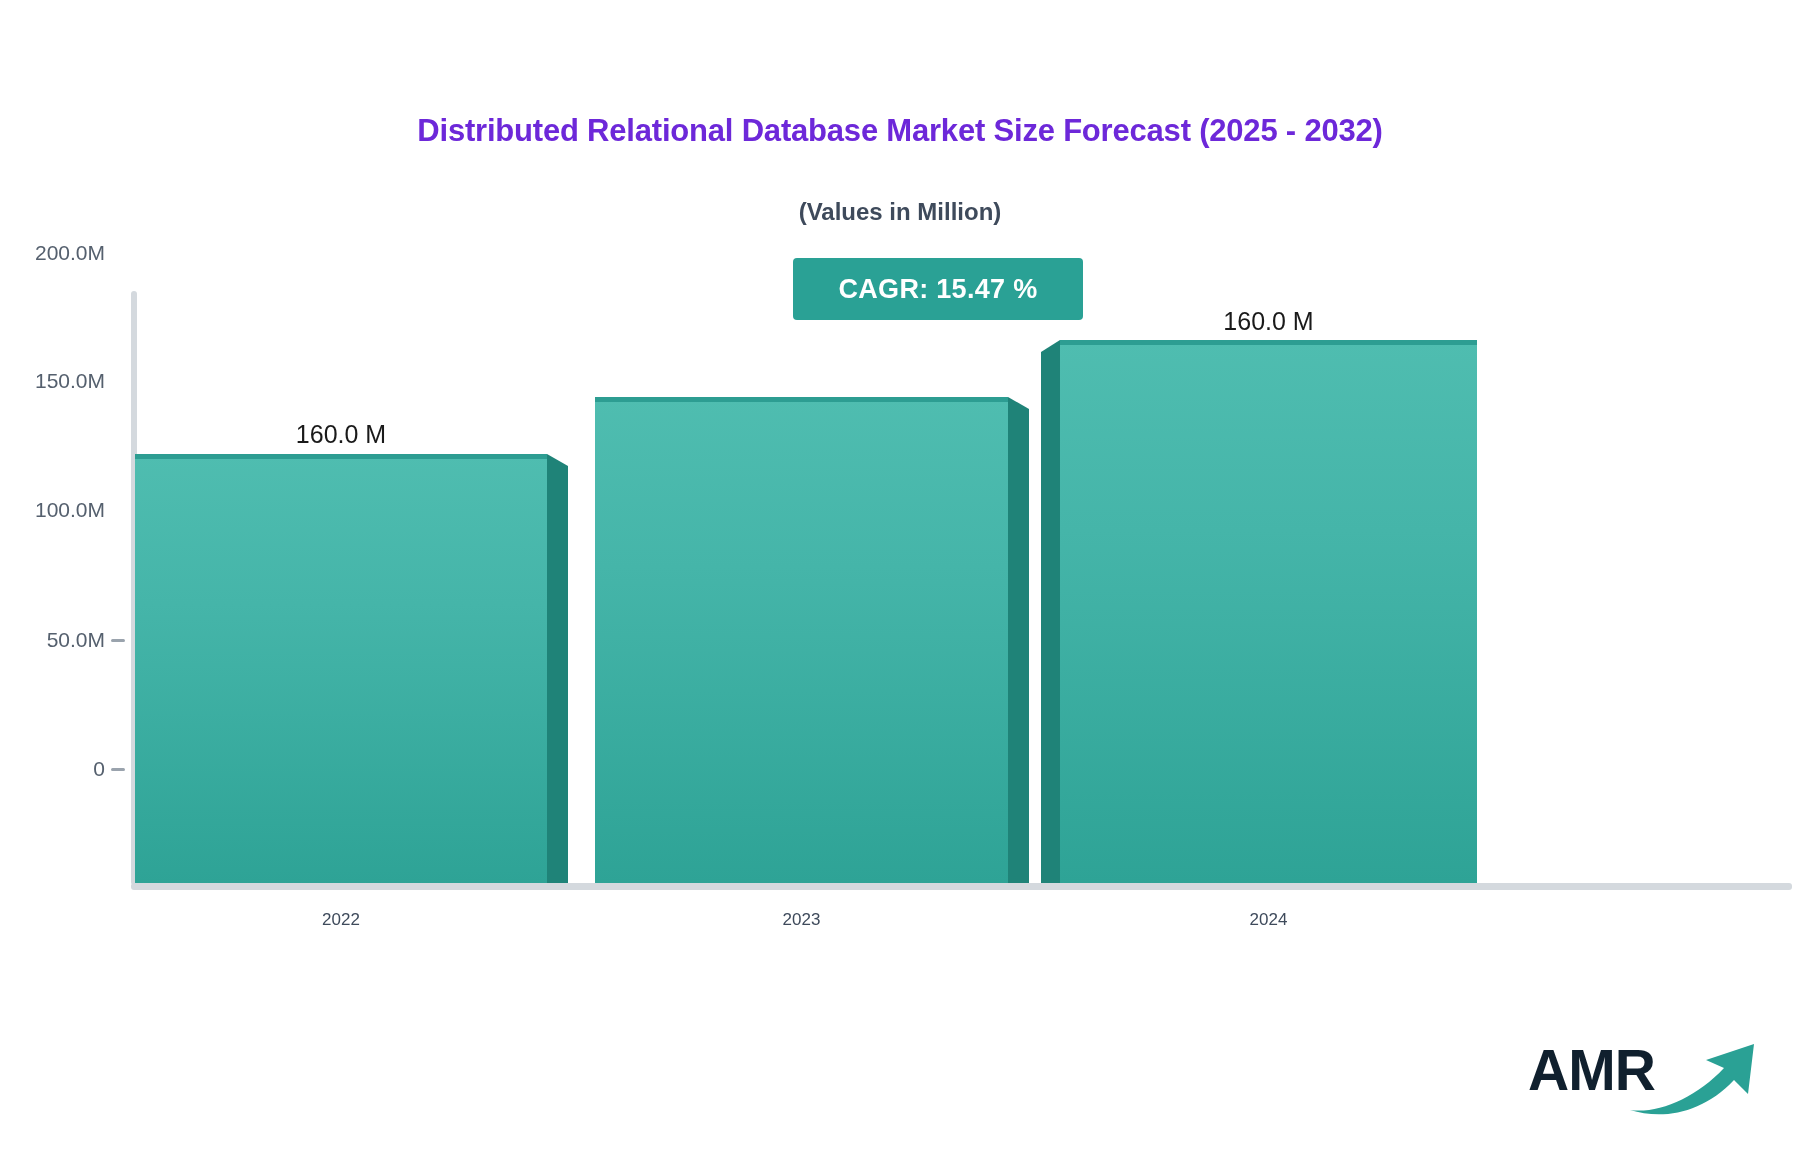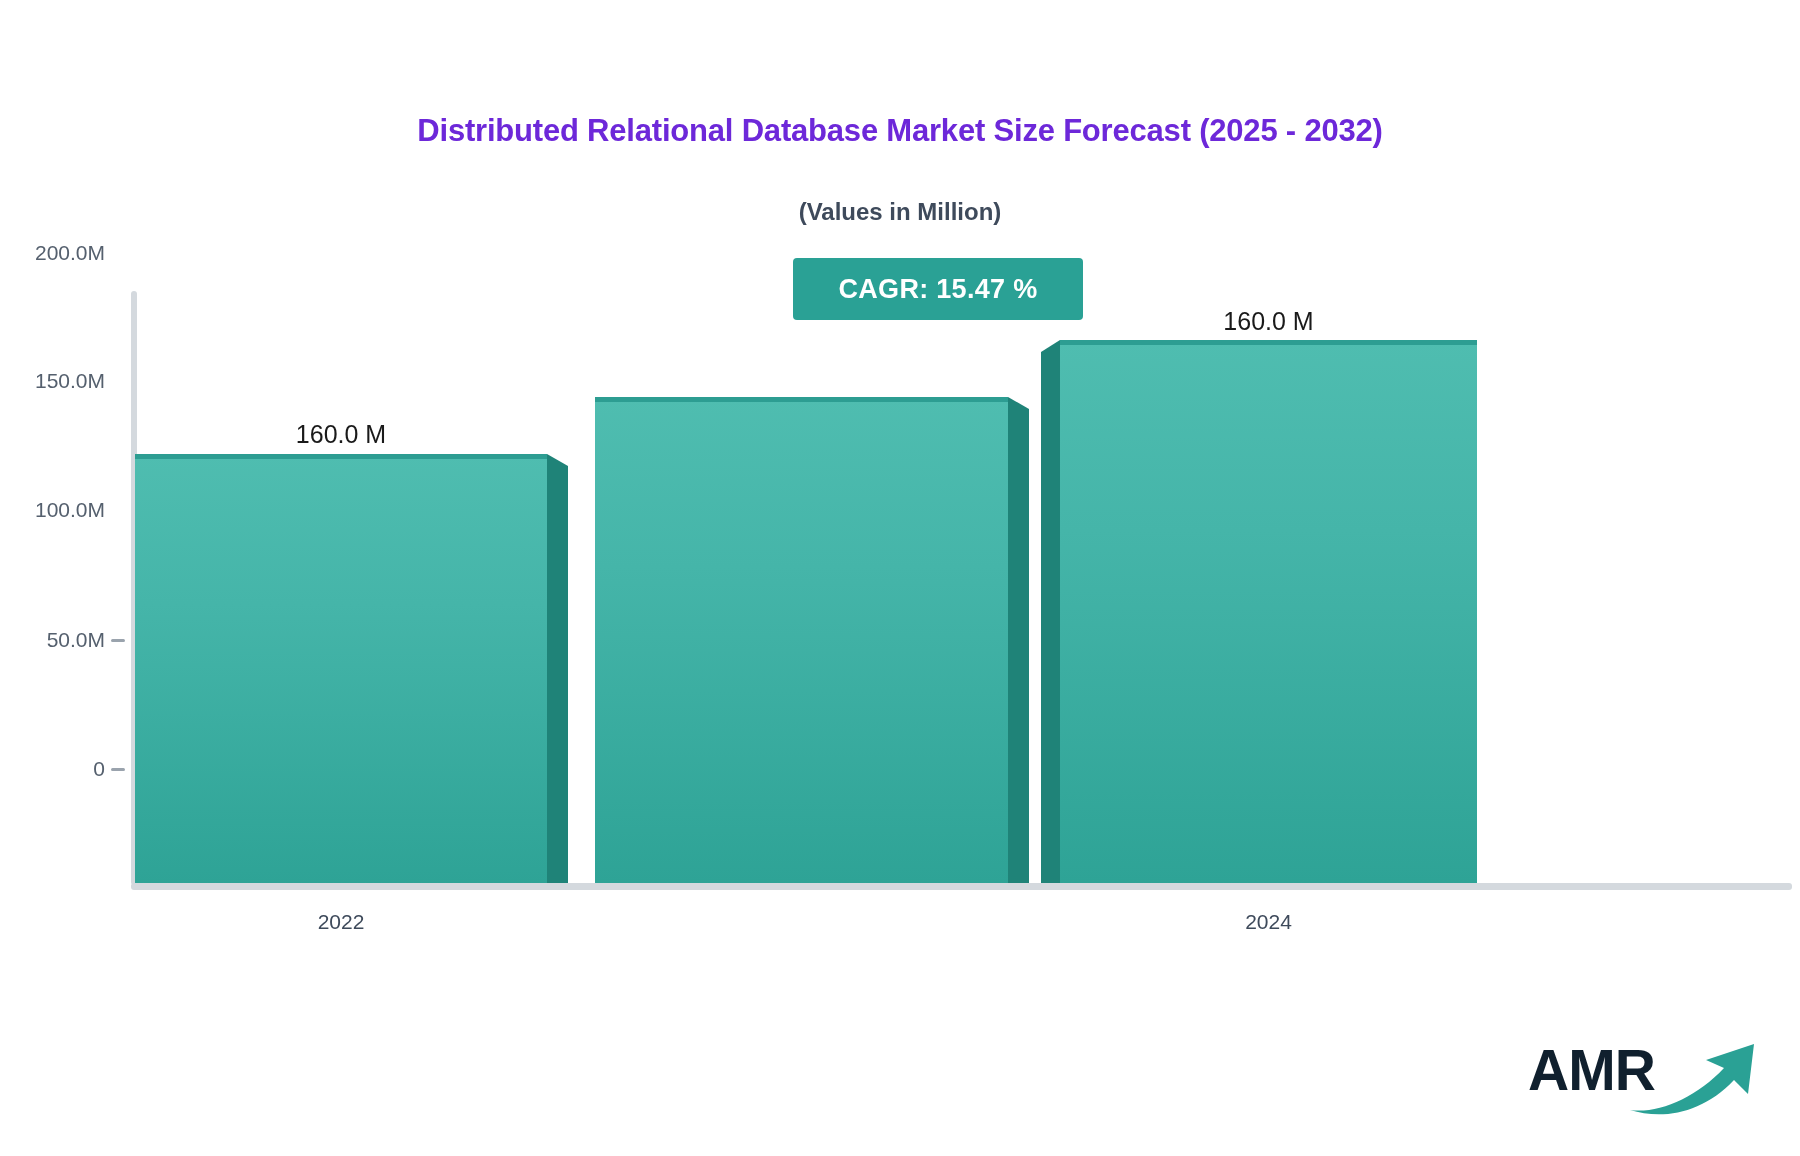--- a/index.html
+++ b/index.html
@@ -124,21 +124,21 @@
     position:absolute;
     text-align:center;
     font-size:25px;
     color:#1a1a1a;
     white-space:nowrap;
   }
   .x-tick-label {
     position:absolute;
     top:910px;
     text-align:center;
-    font-size:21px;
+    font-size:17px;
     color:#3e4a5b;
     white-space:nowrap;
   }
 
   
   .amr-logo {
     position:absolute;
     left:1528px; top:1032px;
     width:240px; height:92px;
   }
@@ -188,20 +188,21 @@
       <div class="bar-toprim"></div>
     </div>
     <div class="bar-value-label" style="left:135px; top:420px; width:412px;">160.0 M</div>
     <div class="x-tick-label" style="left:135px; width:412px;">2022</div>
 
     <div class="bar-wrap" style="left:595px; top:397px; width:413px; height:486px;">
       <div class="bar-side"></div>
       <div class="bar-front"></div>
       <div class="bar-toprim"></div>
     </div>
+    <div class="x-tick-label" style="left:595px; width:413px;">2023</div>
 
     <div class="bar-wrap" style="left:1060px; top:340px; width:417px; height:543px;">
       <div class="bar-leftedge"></div>
       <div class="bar-front"></div>
       <div class="bar-toprim"></div>
     </div>
     <div class="bar-value-label" style="left:1060px; top:307px; width:417px;">160.0 M</div>
     <div class="x-tick-label" style="left:1060px; width:417px;">2024</div>
 
   </div>

